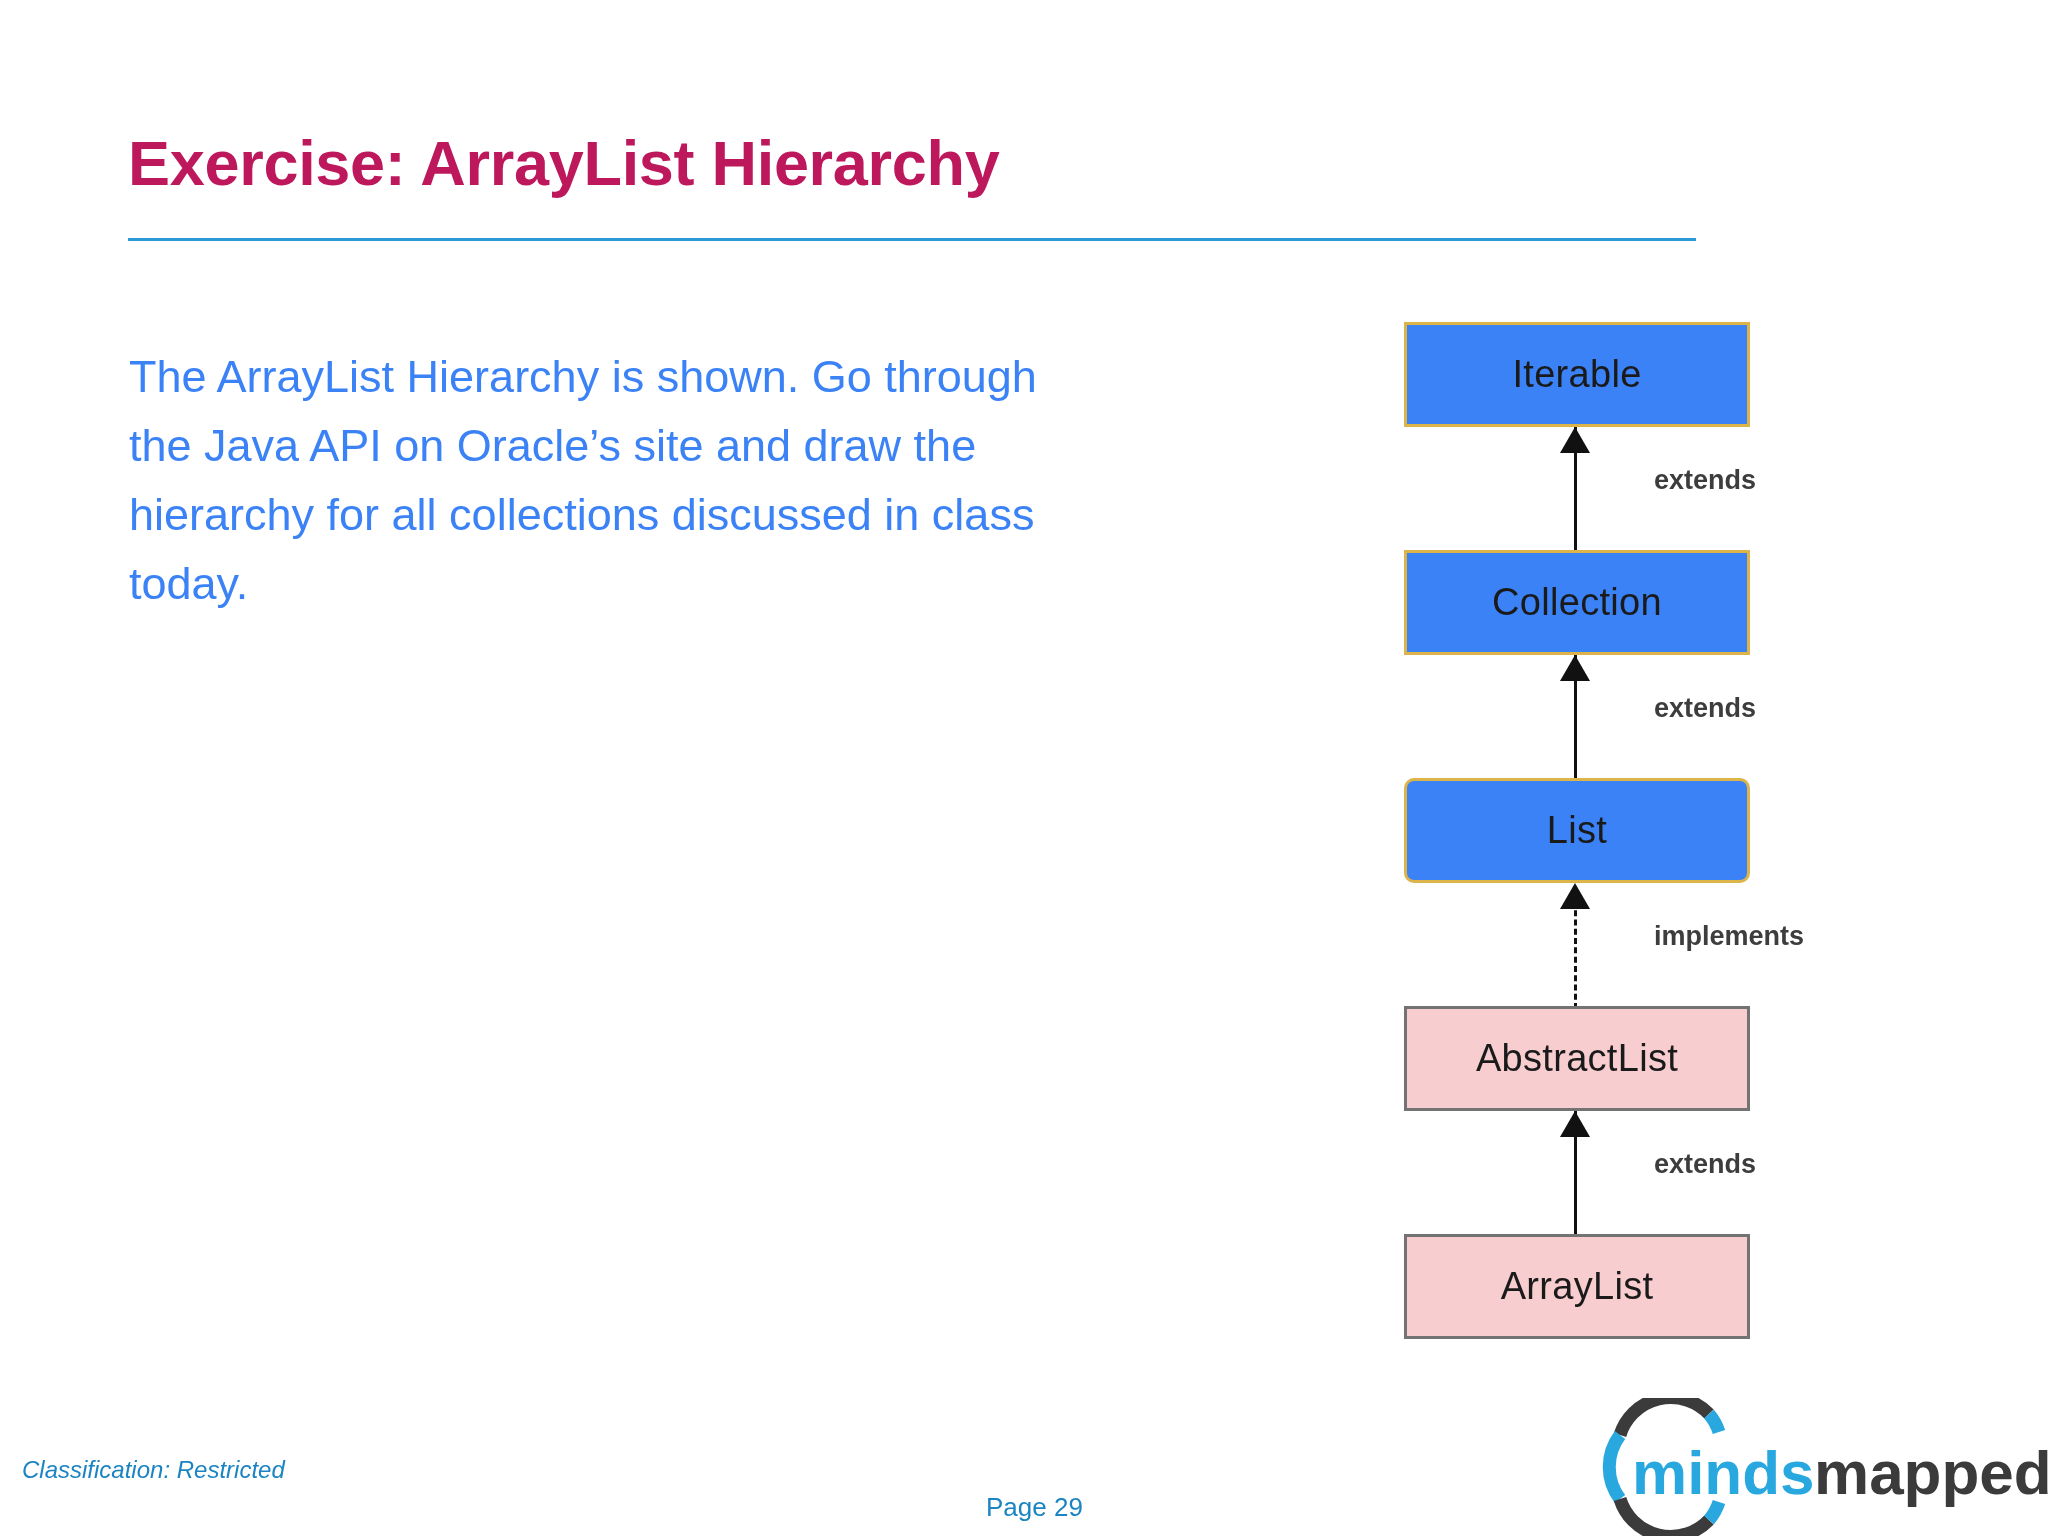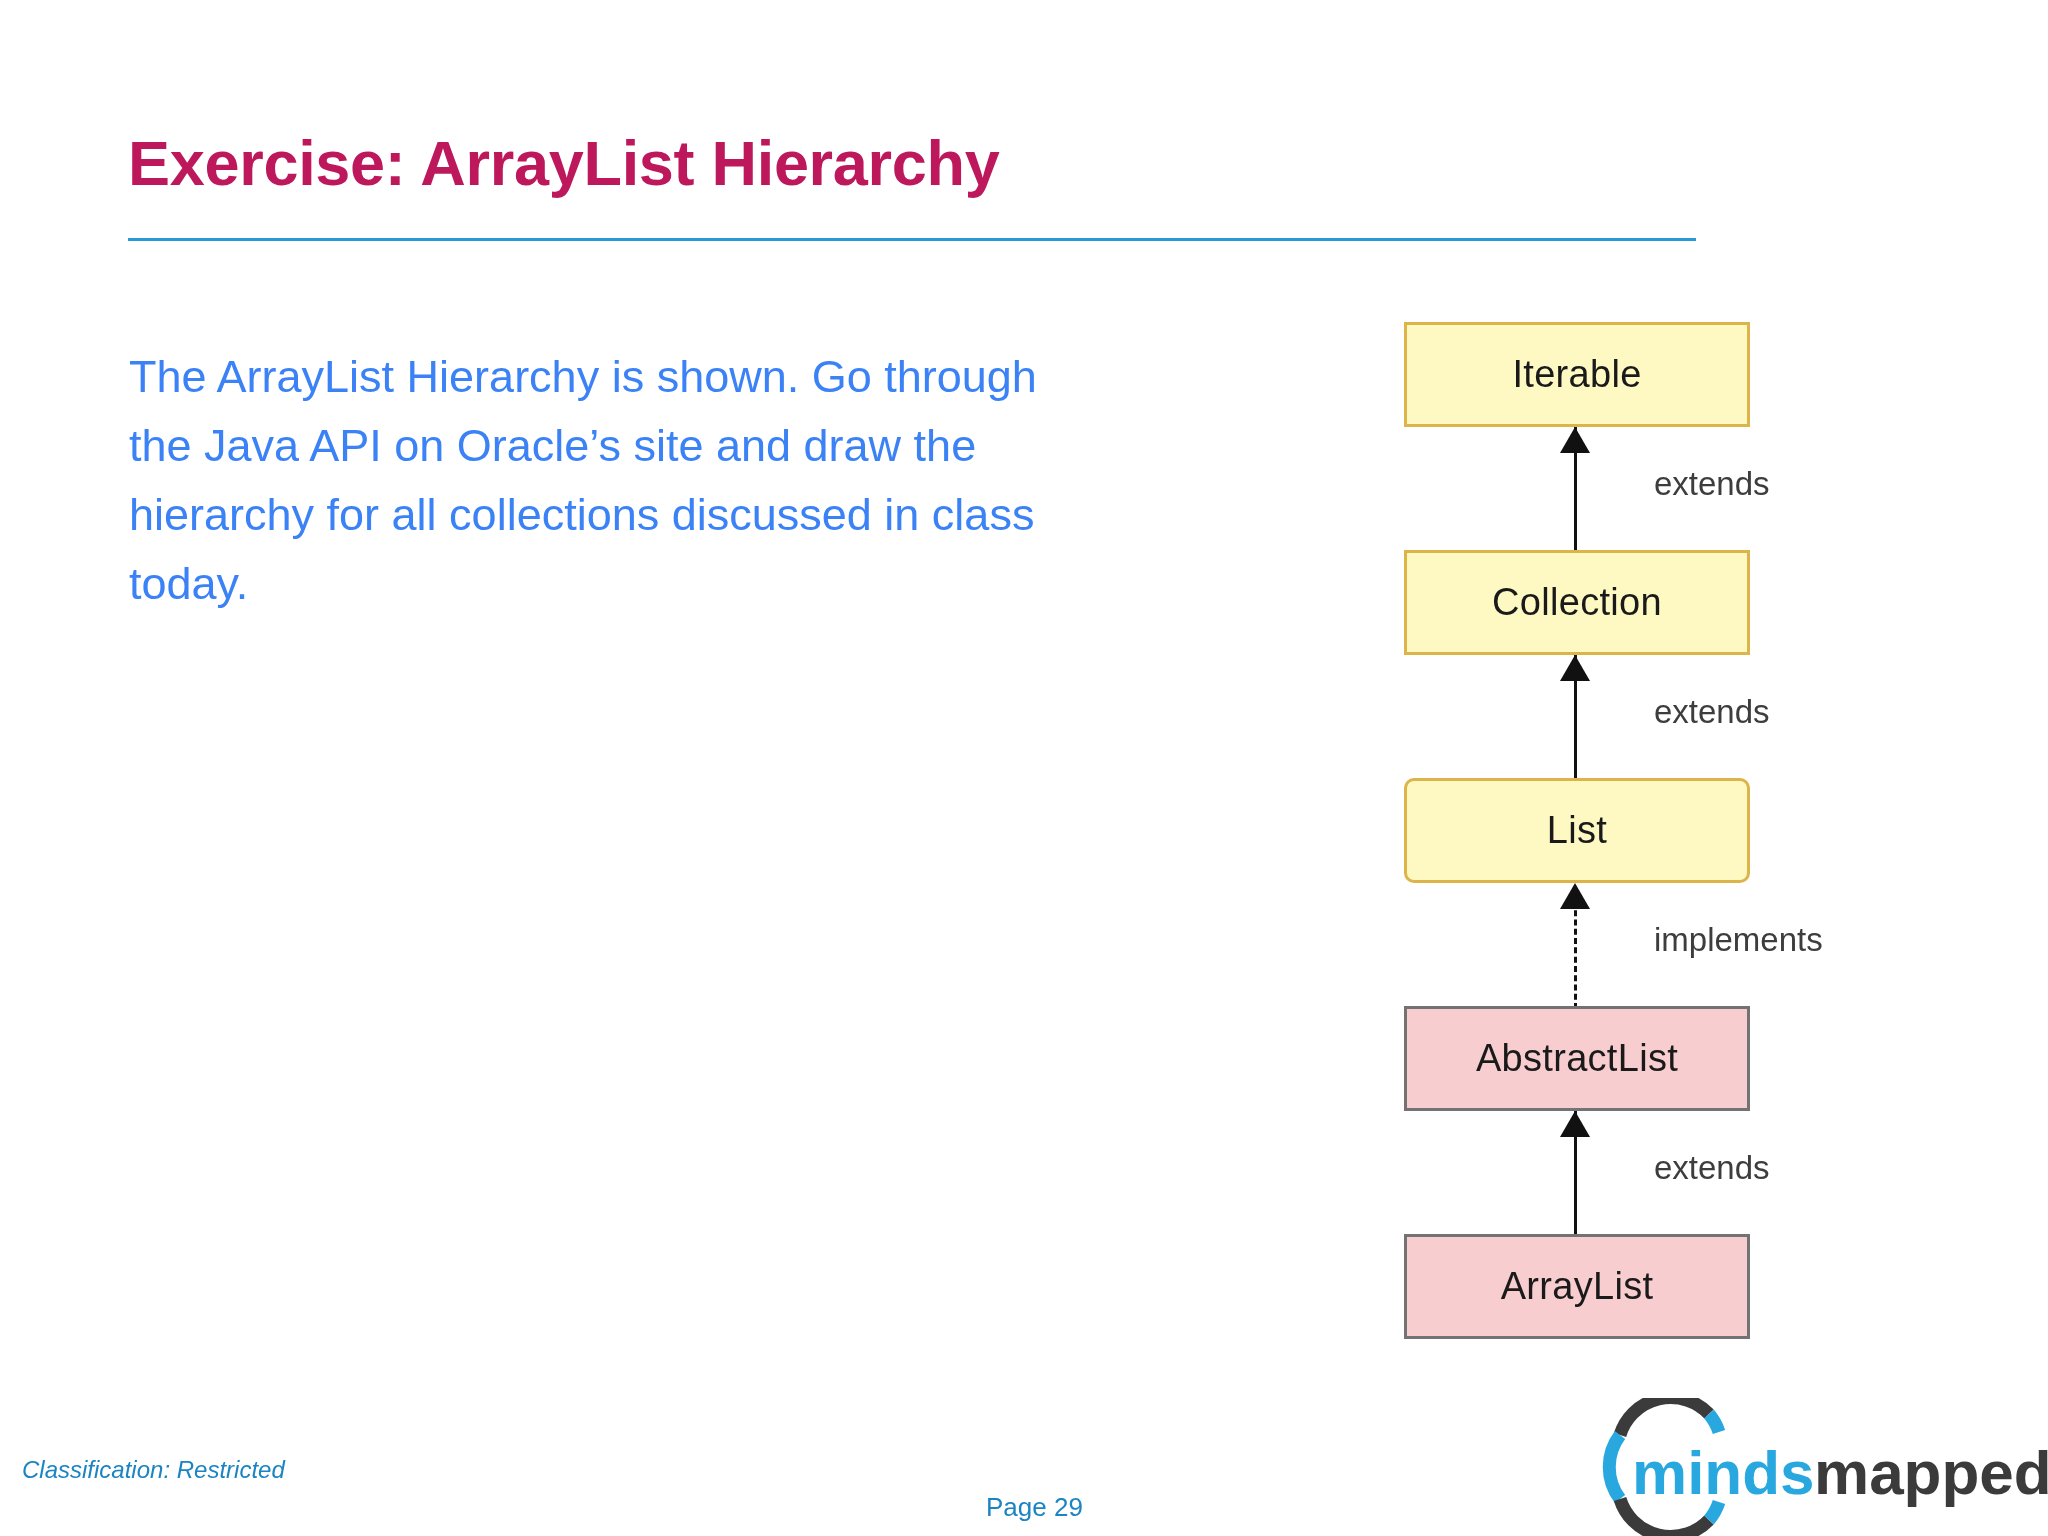--- a/index.html
+++ b/index.html
@@ -62,21 +62,21 @@
     height: 105px;
     box-sizing: border-box;
     display: flex;
     align-items: center;
     justify-content: center;
     font-size: 38px;
     color: #1a1a1a;
     letter-spacing: 0.3px;
   }
   .node.iface {
-    background: #fef9c3;
+    background: #3b82f6;
     border: 3px solid #dcb44a;
   }
   .node.cls {
     background: #f7cdcf;
     border: 3px solid #737373;
   }
   .node-iterable     { top: 0px; }
   .node-collection   { top: 228px; }
   .node-list         { top: 456px; border-radius: 10px; }
   .node-abstractlist { top: 684px; }
@@ -109,23 +109,24 @@
     border-bottom: 26px solid #111;
   }
   .ah-1 { top: 105px; }
   .ah-2 { top: 333px; }
   .ah-3 { top: 561px; }
   .ah-4 { top: 789px; }
 
   .edge-label {
     position: absolute;
     left: 250px;
-    font-size: 33px;
+    font-size: 27px;
     color: #3d3d3d;
     white-space: nowrap;
+    font-weight: bold;
   }
   .el-1 { top: 143px; }
   .el-2 { top: 371px; }
   .el-3 { top: 599px; }
   .el-4 { top: 827px; }
 
   
   #footer-classification {
     position: absolute;
     left: 22px;

